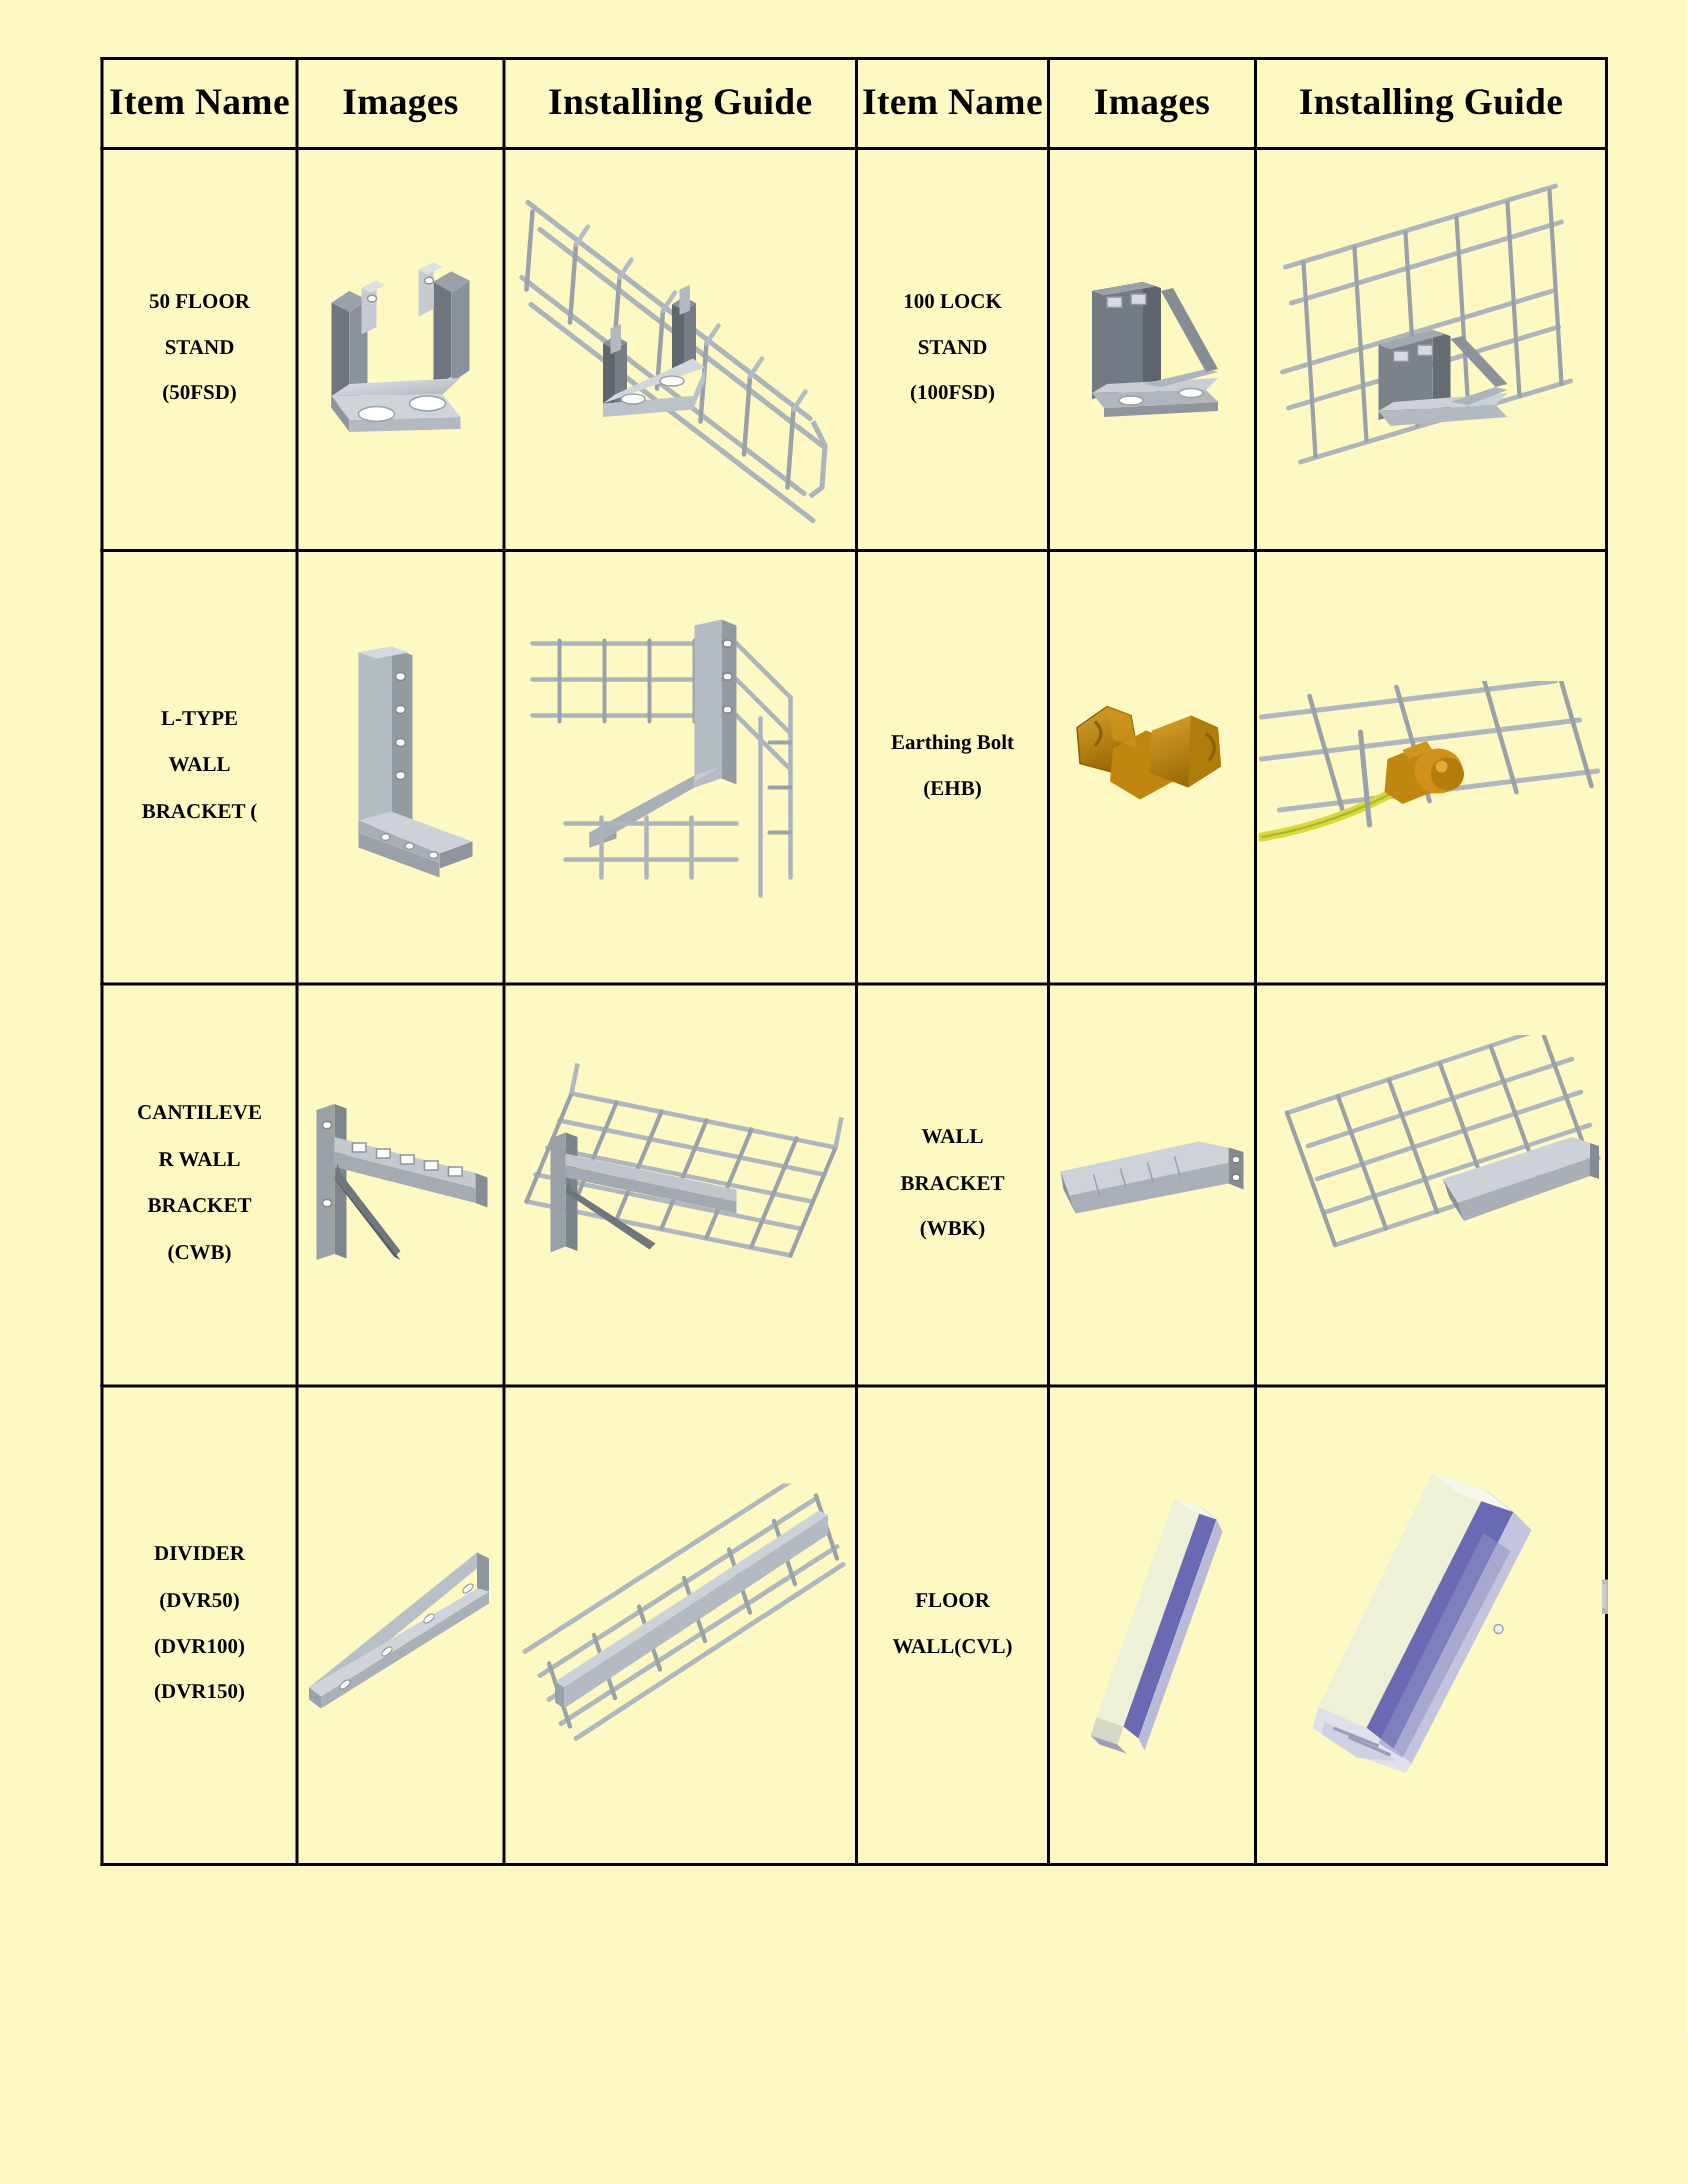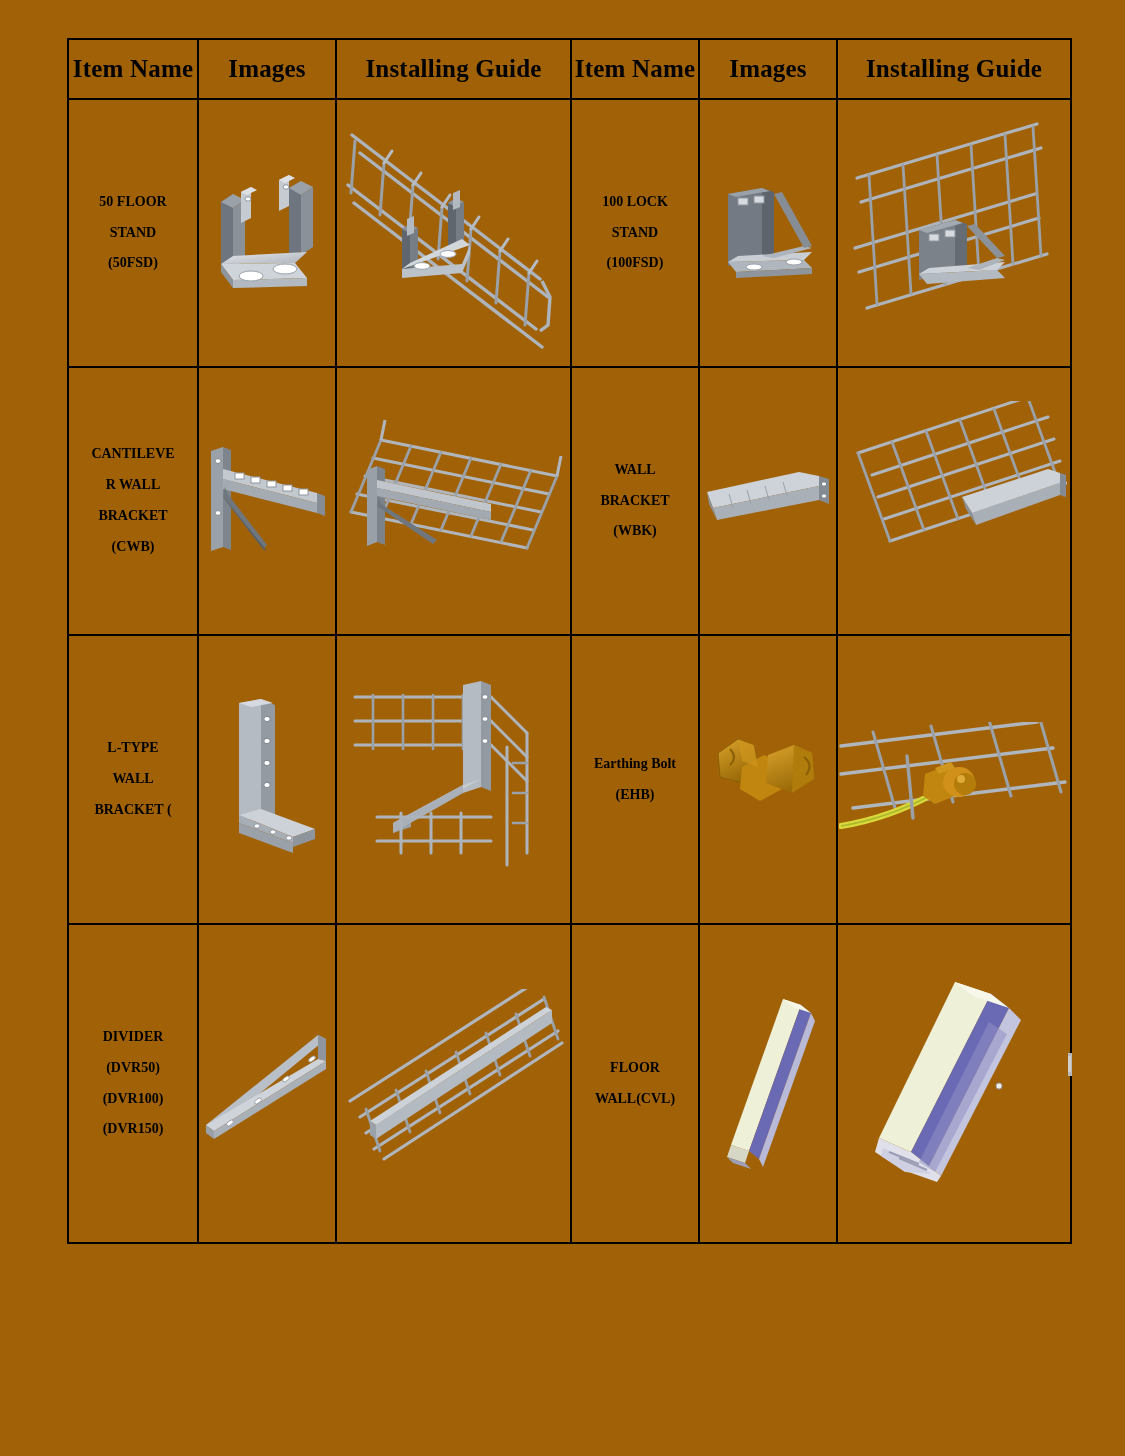--- a/index.html
+++ b/index.html
@@ -1,17 +1,17 @@
 <!DOCTYPE html>
 <html><head>
 <meta charset="utf-8">
 <style>
   html,body{margin:0;padding:0;background:#fff;}
   body{width:1125px;height:1456px;font-family:"Liberation Serif",serif;-webkit-font-smoothing:antialiased;}
-  .page{position:relative;width:1125px;height:1456px;background:#a16207;overflow:hidden;}
+  .page{position:relative;width:1125px;height:1456px;background:#fef9c3;overflow:hidden;}
 
   table.catalog{
     position:absolute;left:67px;top:38px;
     width:1003px;
     border-collapse:collapse;
     table-layout:fixed;
   }
   table.catalog td{
     border:2px solid #000;
     padding:0;
@@ -202,132 +202,20 @@
               <polygon points="72,156 82,150 158,144 150,152" fill="#cdd2d8"></polygon>
               <polygon points="72,156 150,152 158,160 80,166" fill="#b4bac1"></polygon>
               <polygon points="120,150 132,152 158,142 150,140" fill="#aeb4bc"></polygon>
               <polygon points="120,108 150,140 158,138 128,106" fill="#8b9299"></polygon>
             </g>
           </svg>
         </div>
       </td>
     </tr>
 
-    <tr style="height:268px">
-      <td class="name-cell">
-        <span class="lbl">CANTILEVE</span>
-        <span class="lbl">R WALL</span>
-        <span class="lbl">BRACKET</span>
-        <span class="lbl">(CWB)</span>
-      </td>
-      <td class="img-cell">
-        <div class="figwrap">
-          <svg width="125" height="120" viewBox="0 0 125 120">
-            <polygon points="6,10 18,6 18,106 6,110" fill="#9aa1a9"></polygon>
-            <polygon points="18,6 26,9 26,109 18,106" fill="#7e858d"></polygon>
-            <ellipse cx="13" cy="20" rx="3" ry="2.4" fill="#fff" stroke="#80878f"></ellipse>
-            <ellipse cx="13" cy="72" rx="3" ry="2.4" fill="#fff" stroke="#80878f"></ellipse>
-            <polygon points="18,28 112,52 112,62 18,38" fill="#c3c9cf"></polygon>
-            <polygon points="18,38 112,62 112,72 18,48" fill="#a4abb3"></polygon>
-            <polygon points="112,52 120,55 120,75 112,72" fill="#868d95"></polygon>
-            <g fill="#fff" stroke="#8f959d" stroke-width="1">
-              <rect x="30" y="32" width="9" height="6"></rect>
-              <rect x="46" y="36" width="9" height="6"></rect>
-              <rect x="62" y="40" width="9" height="6"></rect>
-              <rect x="78" y="44" width="9" height="6"></rect>
-              <rect x="94" y="48" width="9" height="6"></rect>
-            </g>
-            <polygon points="20,46 22,52 62,104 58,108 18,56" fill="#6f767e"></polygon>
-            <polygon points="18,56 58,108 62,110 20,58" fill="#565d65"></polygon>
-          </svg>
-        </div>
-      </td>
-      <td class="img-cell">
-        <div class="figwrap">
-          <svg width="225" height="190" viewBox="0 0 225 190">
-            <g stroke="#b0b6be" stroke-width="3" fill="none" stroke-linecap="round">
-              <line x1="40" y1="34" x2="216" y2="70"></line>
-              <line x1="32" y1="52" x2="208" y2="88"></line>
-              <line x1="24" y1="70" x2="200" y2="106"></line>
-              <line x1="16" y1="88" x2="192" y2="124"></line>
-              <line x1="10" y1="106" x2="186" y2="142"></line>
-            </g>
-            <g stroke="#9aa1a9" stroke-width="2.8" fill="none" stroke-linecap="round">
-              <line x1="40" y1="34" x2="10" y2="106"></line>
-              <line x1="70" y1="40" x2="40" y2="112"></line>
-              <line x1="100" y1="46" x2="70" y2="118"></line>
-              <line x1="130" y1="52" x2="100" y2="124"></line>
-              <line x1="160" y1="58" x2="130" y2="130"></line>
-              <line x1="190" y1="64" x2="160" y2="136"></line>
-              <line x1="216" y1="70" x2="186" y2="142"></line>
-            </g>
-            <path d="M40,34 L44,14 M216,70 L220,50" stroke="#b0b6be" stroke-width="3" fill="none"></path>
-            <g>
-              <polygon points="26,64 36,60 36,136 26,140" fill="#99a0a8"></polygon>
-              <polygon points="36,60 44,63 44,139 36,136" fill="#7c838b"></polygon>
-              <polygon points="36,74 150,98 150,106 36,82" fill="#c0c6cc"></polygon>
-              <polygon points="36,82 150,106 150,114 36,90" fill="#a2a9b1"></polygon>
-              <polygon points="38,92 40,98 96,134 92,138 36,100" fill="#6f767e"></polygon>
-            </g>
-          </svg>
-        </div>
-      </td>
-
-      <td class="name-cell">
-        <span class="lbl">WALL</span>
-        <span class="lbl">BRACKET</span>
-        <span class="lbl">(WBK)</span>
-      </td>
-      <td class="img-cell">
-        <div class="figwrap">
-          <svg width="130" height="75" viewBox="0 0 130 75">
-            <polygon points="4,28 96,8 116,12 116,22 10,44" fill="#ced3d9"></polygon>
-            <polygon points="10,44 116,22 116,36 14,56" fill="#aab0b8"></polygon>
-            <polygon points="4,28 10,44 14,56 6,40" fill="#8a9199"></polygon>
-            <polygon points="116,12 126,15 126,40 116,36" fill="#848b93"></polygon>
-            <g stroke="#9aa1a9" stroke-width="1" fill="none">
-              <line x1="26" y1="30" x2="30" y2="44"></line>
-              <line x1="44" y1="26" x2="48" y2="40"></line>
-              <line x1="62" y1="22" x2="66" y2="36"></line>
-              <line x1="80" y1="18" x2="84" y2="32"></line>
-            </g>
-            <ellipse cx="121" cy="20" rx="2.6" ry="2.2" fill="#fff" stroke="#767d85"></ellipse>
-            <ellipse cx="121" cy="32" rx="2.6" ry="2.2" fill="#fff" stroke="#767d85"></ellipse>
-          </svg>
-        </div>
-      </td>
-      <td class="img-cell">
-        <div class="figwrap">
-          <svg width="225" height="200" viewBox="0 0 225 200">
-            <g stroke="#b0b6be" stroke-width="3" fill="none" stroke-linecap="round">
-              <line x1="30" y1="74" x2="206" y2="16"></line>
-              <line x1="36" y1="96" x2="212" y2="38"></line>
-              <line x1="42" y1="118" x2="218" y2="60"></line>
-              <line x1="48" y1="140" x2="224" y2="82"></line>
-              <line x1="16" y1="52" x2="192" y2="-6"></line>
-            </g>
-            <g stroke="#9aa1a9" stroke-width="2.8" fill="none" stroke-linecap="round">
-              <line x1="16" y1="52" x2="48" y2="140"></line>
-              <line x1="50" y1="41" x2="82" y2="129"></line>
-              <line x1="84" y1="30" x2="116" y2="118"></line>
-              <line x1="118" y1="19" x2="150" y2="107"></line>
-              <line x1="152" y1="8" x2="184" y2="96"></line>
-              <line x1="186" y1="-3" x2="218" y2="85"></line>
-            </g>
-            <g>
-              <polygon points="120,96 206,68 218,72 218,82 130,112" fill="#cdd2d8"></polygon>
-              <polygon points="130,112 218,82 218,94 134,124" fill="#a9afb7"></polygon>
-              <polygon points="218,72 224,74 224,96 218,94" fill="#848b93"></polygon>
-              <polygon points="120,96 130,112 134,124 124,108" fill="#8a9199"></polygon>
-            </g>
-          </svg>
-        </div>
-      </td>
-    </tr>
-
     <tr style="height:289px">
       <td class="name-cell">
         <span class="lbl">L-TYPE</span>
         <span class="lbl">WALL</span>
         <span class="lbl">BRACKET (</span>
       </td>
       <td class="img-cell">
         <div class="figwrap">
           <svg width="125" height="165" viewBox="0 0 125 165">
             <polygon points="34,6 56,2 56,118 34,126" fill="#b5bbc2"></polygon>
@@ -438,20 +326,132 @@
               <ellipse cx="126" cy="62" rx="11" ry="11" fill="#b37c0b"></ellipse>
               <ellipse cx="122" cy="57" rx="4" ry="4" fill="#e0ab38"></ellipse>
               <polygon points="96,46 112,40 116,46 100,52" fill="#cf961d"></polygon>
             </g>
             <line x1="68" y1="34" x2="74" y2="96" stroke="#9aa1a9" stroke-width="3.4" stroke-linecap="round"></line>
           </svg>
         </div>
       </td>
     </tr>
 
+    <tr style="height:268px">
+      <td class="name-cell">
+        <span class="lbl">CANTILEVE</span>
+        <span class="lbl">R WALL</span>
+        <span class="lbl">BRACKET</span>
+        <span class="lbl">(CWB)</span>
+      </td>
+      <td class="img-cell">
+        <div class="figwrap">
+          <svg width="125" height="120" viewBox="0 0 125 120">
+            <polygon points="6,10 18,6 18,106 6,110" fill="#9aa1a9"></polygon>
+            <polygon points="18,6 26,9 26,109 18,106" fill="#7e858d"></polygon>
+            <ellipse cx="13" cy="20" rx="3" ry="2.4" fill="#fff" stroke="#80878f"></ellipse>
+            <ellipse cx="13" cy="72" rx="3" ry="2.4" fill="#fff" stroke="#80878f"></ellipse>
+            <polygon points="18,28 112,52 112,62 18,38" fill="#c3c9cf"></polygon>
+            <polygon points="18,38 112,62 112,72 18,48" fill="#a4abb3"></polygon>
+            <polygon points="112,52 120,55 120,75 112,72" fill="#868d95"></polygon>
+            <g fill="#fff" stroke="#8f959d" stroke-width="1">
+              <rect x="30" y="32" width="9" height="6"></rect>
+              <rect x="46" y="36" width="9" height="6"></rect>
+              <rect x="62" y="40" width="9" height="6"></rect>
+              <rect x="78" y="44" width="9" height="6"></rect>
+              <rect x="94" y="48" width="9" height="6"></rect>
+            </g>
+            <polygon points="20,46 22,52 62,104 58,108 18,56" fill="#6f767e"></polygon>
+            <polygon points="18,56 58,108 62,110 20,58" fill="#565d65"></polygon>
+          </svg>
+        </div>
+      </td>
+      <td class="img-cell">
+        <div class="figwrap">
+          <svg width="225" height="190" viewBox="0 0 225 190">
+            <g stroke="#b0b6be" stroke-width="3" fill="none" stroke-linecap="round">
+              <line x1="40" y1="34" x2="216" y2="70"></line>
+              <line x1="32" y1="52" x2="208" y2="88"></line>
+              <line x1="24" y1="70" x2="200" y2="106"></line>
+              <line x1="16" y1="88" x2="192" y2="124"></line>
+              <line x1="10" y1="106" x2="186" y2="142"></line>
+            </g>
+            <g stroke="#9aa1a9" stroke-width="2.8" fill="none" stroke-linecap="round">
+              <line x1="40" y1="34" x2="10" y2="106"></line>
+              <line x1="70" y1="40" x2="40" y2="112"></line>
+              <line x1="100" y1="46" x2="70" y2="118"></line>
+              <line x1="130" y1="52" x2="100" y2="124"></line>
+              <line x1="160" y1="58" x2="130" y2="130"></line>
+              <line x1="190" y1="64" x2="160" y2="136"></line>
+              <line x1="216" y1="70" x2="186" y2="142"></line>
+            </g>
+            <path d="M40,34 L44,14 M216,70 L220,50" stroke="#b0b6be" stroke-width="3" fill="none"></path>
+            <g>
+              <polygon points="26,64 36,60 36,136 26,140" fill="#99a0a8"></polygon>
+              <polygon points="36,60 44,63 44,139 36,136" fill="#7c838b"></polygon>
+              <polygon points="36,74 150,98 150,106 36,82" fill="#c0c6cc"></polygon>
+              <polygon points="36,82 150,106 150,114 36,90" fill="#a2a9b1"></polygon>
+              <polygon points="38,92 40,98 96,134 92,138 36,100" fill="#6f767e"></polygon>
+            </g>
+          </svg>
+        </div>
+      </td>
+
+      <td class="name-cell">
+        <span class="lbl">WALL</span>
+        <span class="lbl">BRACKET</span>
+        <span class="lbl">(WBK)</span>
+      </td>
+      <td class="img-cell">
+        <div class="figwrap">
+          <svg width="130" height="75" viewBox="0 0 130 75">
+            <polygon points="4,28 96,8 116,12 116,22 10,44" fill="#ced3d9"></polygon>
+            <polygon points="10,44 116,22 116,36 14,56" fill="#aab0b8"></polygon>
+            <polygon points="4,28 10,44 14,56 6,40" fill="#8a9199"></polygon>
+            <polygon points="116,12 126,15 126,40 116,36" fill="#848b93"></polygon>
+            <g stroke="#9aa1a9" stroke-width="1" fill="none">
+              <line x1="26" y1="30" x2="30" y2="44"></line>
+              <line x1="44" y1="26" x2="48" y2="40"></line>
+              <line x1="62" y1="22" x2="66" y2="36"></line>
+              <line x1="80" y1="18" x2="84" y2="32"></line>
+            </g>
+            <ellipse cx="121" cy="20" rx="2.6" ry="2.2" fill="#fff" stroke="#767d85"></ellipse>
+            <ellipse cx="121" cy="32" rx="2.6" ry="2.2" fill="#fff" stroke="#767d85"></ellipse>
+          </svg>
+        </div>
+      </td>
+      <td class="img-cell">
+        <div class="figwrap">
+          <svg width="225" height="200" viewBox="0 0 225 200">
+            <g stroke="#b0b6be" stroke-width="3" fill="none" stroke-linecap="round">
+              <line x1="30" y1="74" x2="206" y2="16"></line>
+              <line x1="36" y1="96" x2="212" y2="38"></line>
+              <line x1="42" y1="118" x2="218" y2="60"></line>
+              <line x1="48" y1="140" x2="224" y2="82"></line>
+              <line x1="16" y1="52" x2="192" y2="-6"></line>
+            </g>
+            <g stroke="#9aa1a9" stroke-width="2.8" fill="none" stroke-linecap="round">
+              <line x1="16" y1="52" x2="48" y2="140"></line>
+              <line x1="50" y1="41" x2="82" y2="129"></line>
+              <line x1="84" y1="30" x2="116" y2="118"></line>
+              <line x1="118" y1="19" x2="150" y2="107"></line>
+              <line x1="152" y1="8" x2="184" y2="96"></line>
+              <line x1="186" y1="-3" x2="218" y2="85"></line>
+            </g>
+            <g>
+              <polygon points="120,96 206,68 218,72 218,82 130,112" fill="#cdd2d8"></polygon>
+              <polygon points="130,112 218,82 218,94 134,124" fill="#a9afb7"></polygon>
+              <polygon points="218,72 224,74 224,96 218,94" fill="#848b93"></polygon>
+              <polygon points="120,96 130,112 134,124 124,108" fill="#8a9199"></polygon>
+            </g>
+          </svg>
+        </div>
+      </td>
+    </tr>
+
     <tr style="height:319px">
       <td class="name-cell">
         <span class="lbl">DIVIDER</span>
         <span class="lbl">(DVR50)</span>
         <span class="lbl">(DVR100)</span>
         <span class="lbl">(DVR150)</span>
       </td>
       <td class="img-cell">
         <div class="figwrap">
           <svg width="130" height="125" viewBox="0 0 130 125">

